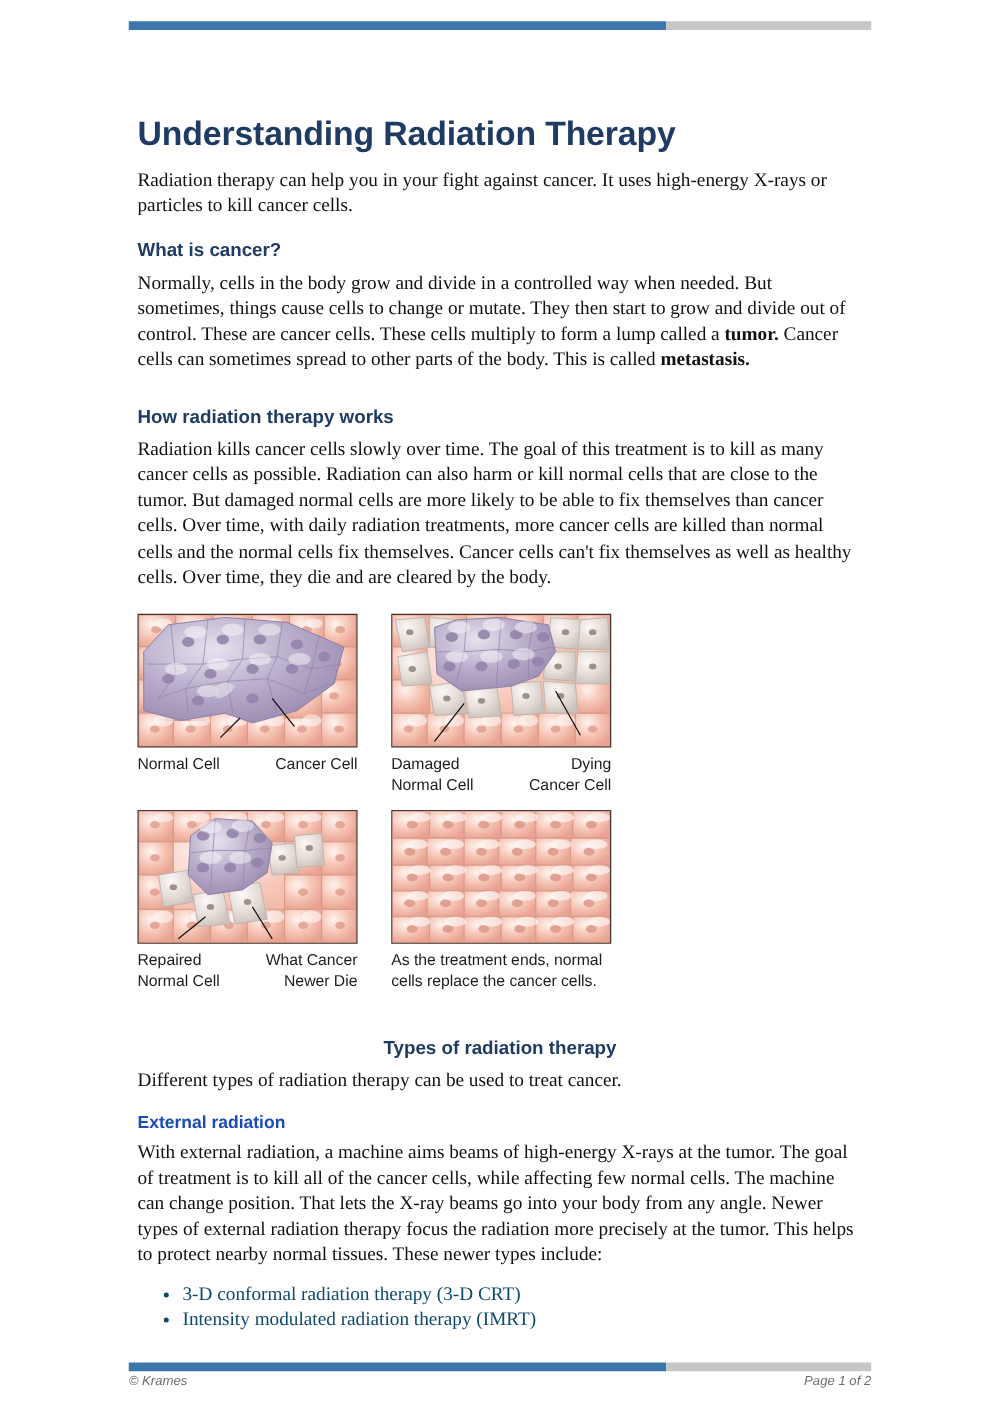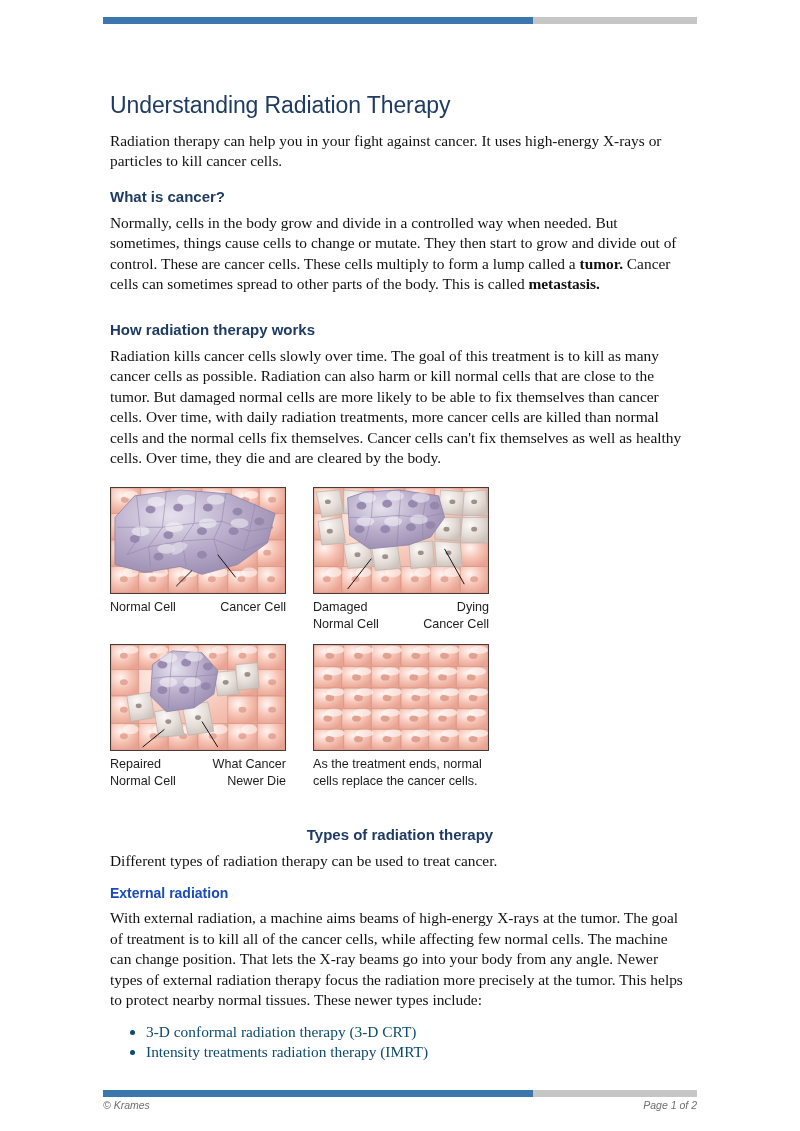--- a/index.html
+++ b/index.html
@@ -38,22 +38,22 @@
   
   .page {
     position: absolute;
     left: 110px;
     top: 92px;
     width: 580px;
   }
 
   h1.doc-title {
     font-family: "Liberation Sans", "DejaVu Sans", sans-serif;
-    font-size: 23px;
-    font-weight: normal;
+    font-size: 27px;
+    font-weight: bold;
     color: #1f3b63;
     margin: 0 0 12px 0;
     letter-spacing: -0.1px;
   }
 
   h2.section-heading {
     font-family: "Liberation Sans", "DejaVu Sans", sans-serif;
     font-size: 15px;
     font-weight: bold;
     color: #1f3b63;
@@ -605,21 +605,21 @@
   <h2 class="section-heading" style="margin-top:36px;text-align:center;">Types of radiation therapy</h2>
 
   <p class="body-text">Different types of radiation therapy can be used to treat cancer.</p>
 
   <h3 class="sub-heading">External radiation</h3>
 
   <p class="body-text">With external radiation, a machine aims beams of high-energy X-rays at the tumor. The goal of treatment is to kill all of the cancer cells, while affecting few normal cells. The machine can change position. That lets the X-ray beams go into your body from any angle. Newer types of external radiation therapy focus the radiation more precisely at the tumor. This helps to protect nearby normal tissues. These newer types include:</p>
 
   <ul class="bullet-list">
     <li>3-D conformal radiation therapy (3-D CRT)</li>
-    <li>Intensity treatments radiation therapy (IMRT)</li>
+    <li>Intensity modulated radiation therapy (IMRT)</li>
   </ul>
 
 </div>
 
 <div class="rule-bar" id="footer-rule">
   <div class="seg-blue"></div>
   <div class="seg-gray"></div>
 </div>
 <div class="footer-text" id="footer-copyright">© Krames</div>
 <div class="footer-text" id="footer-pagenum">Page 1 of 2</div>

